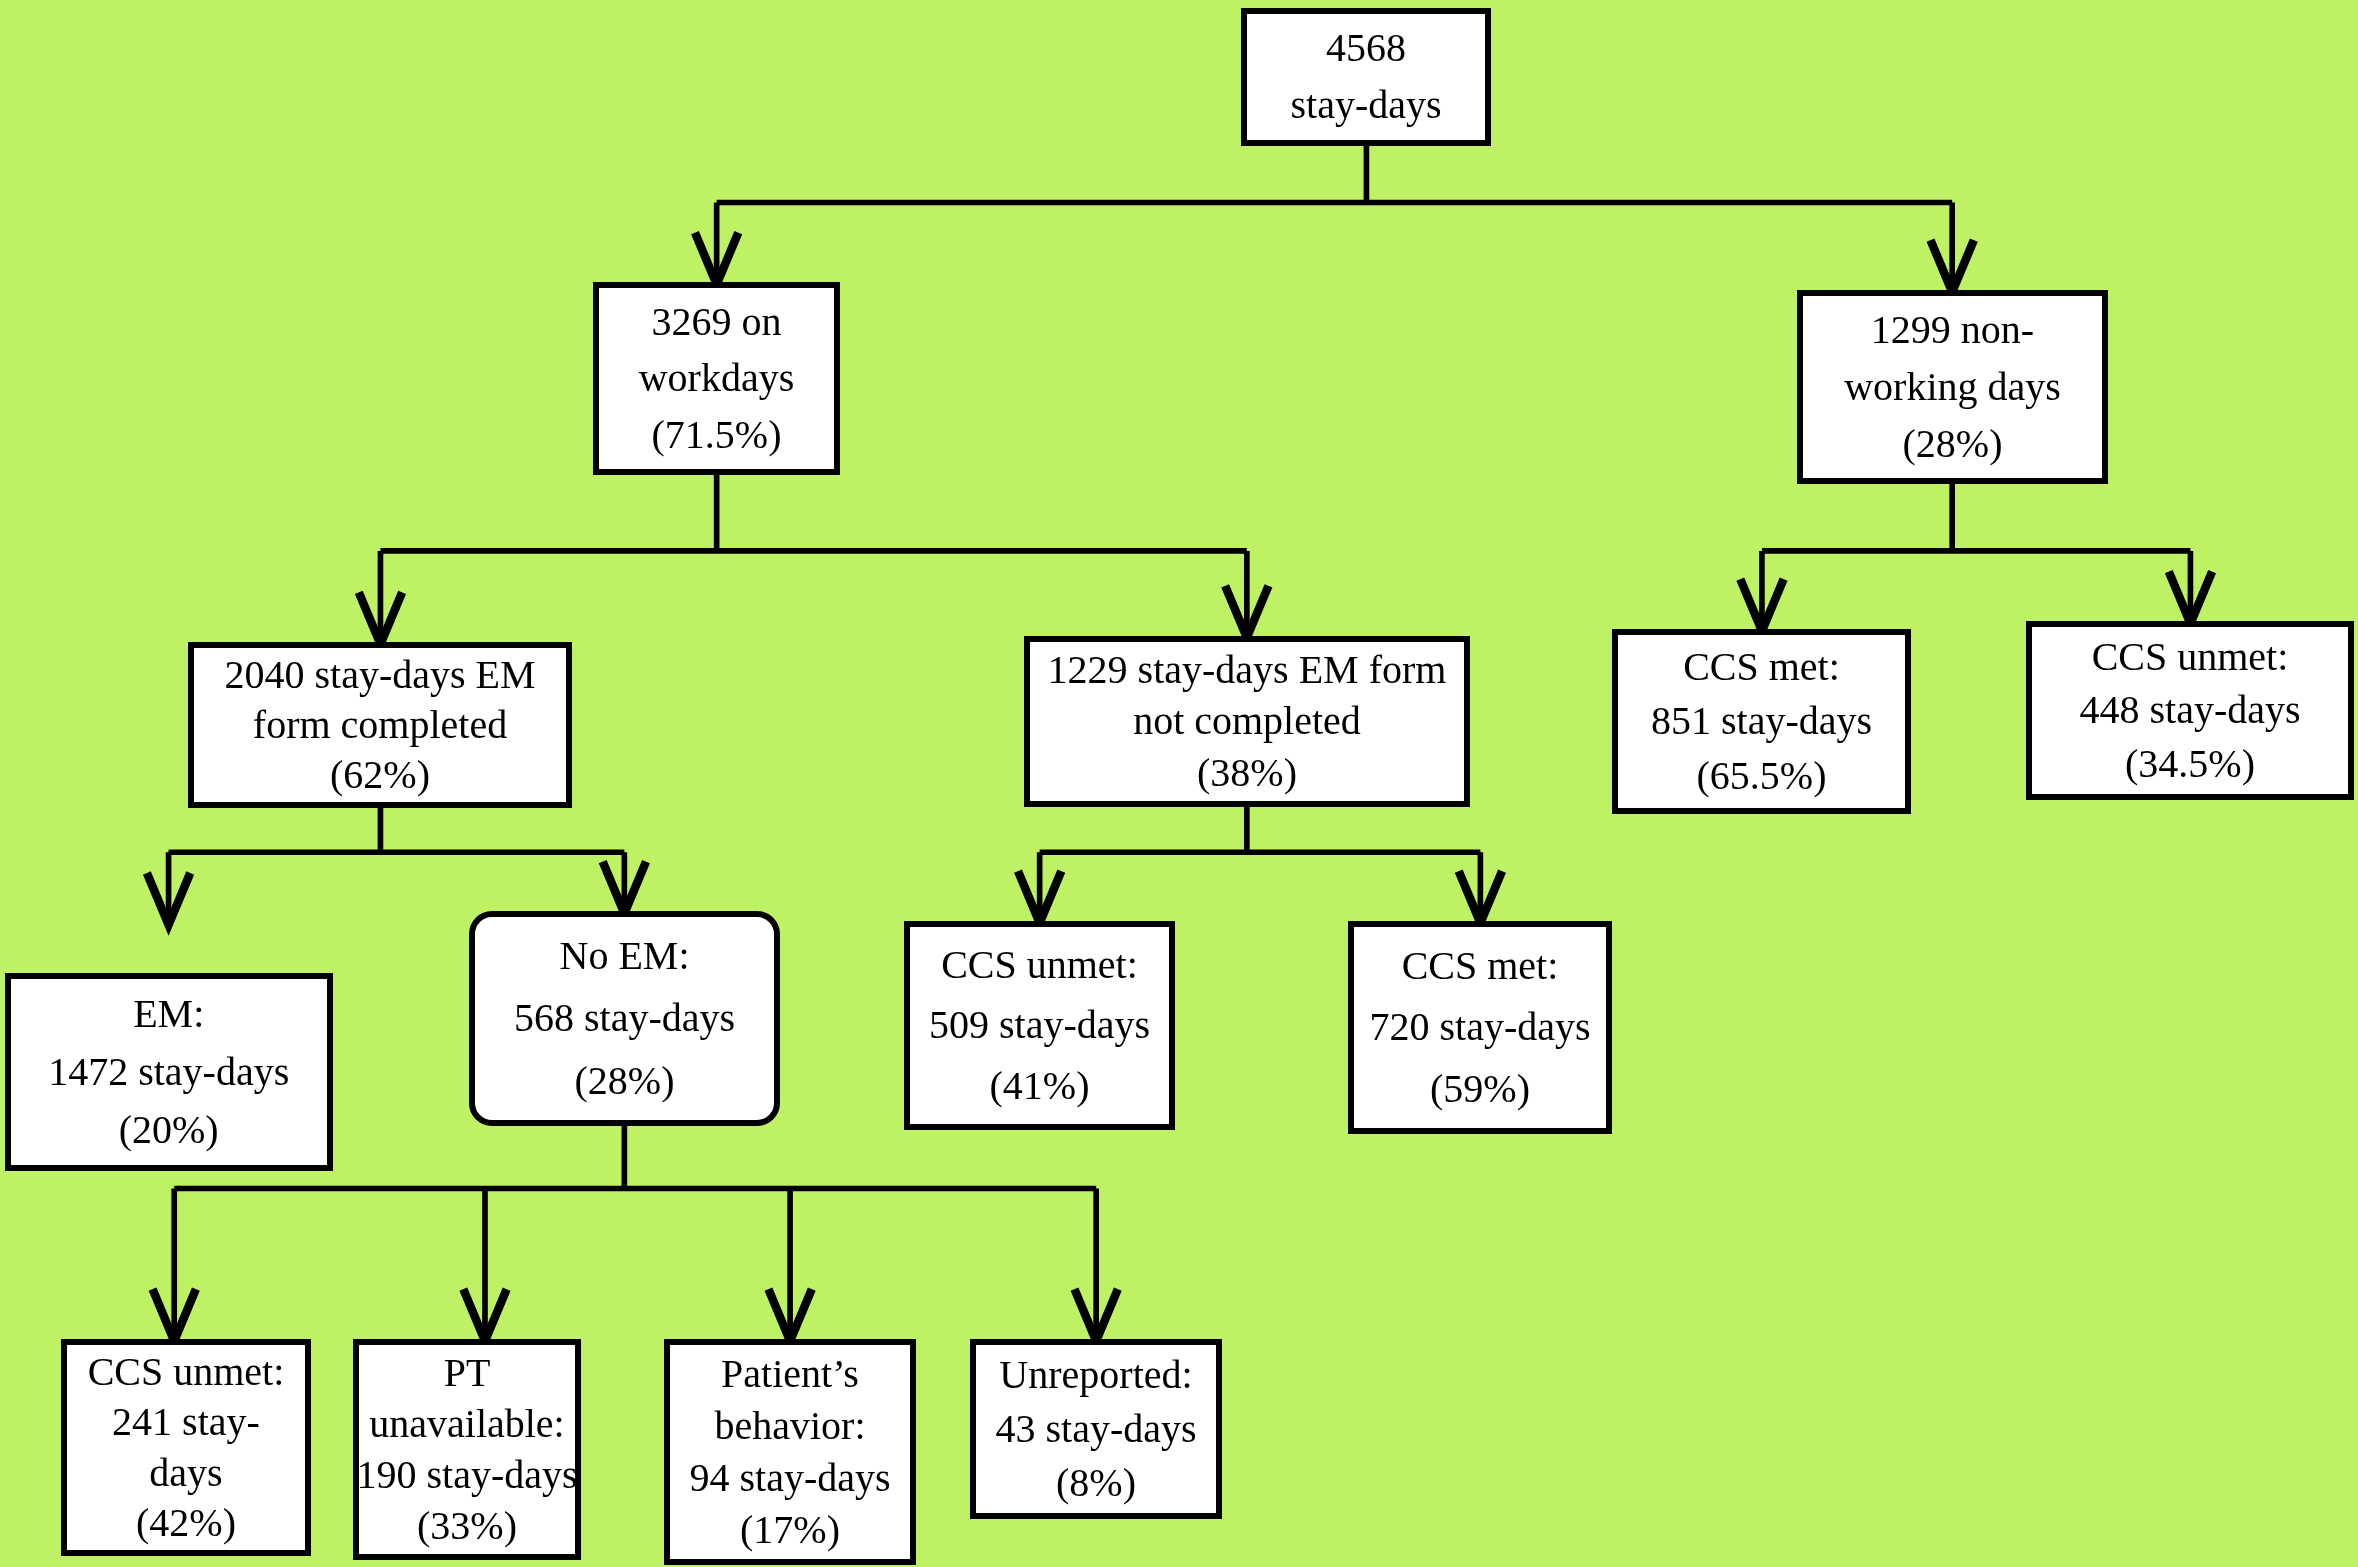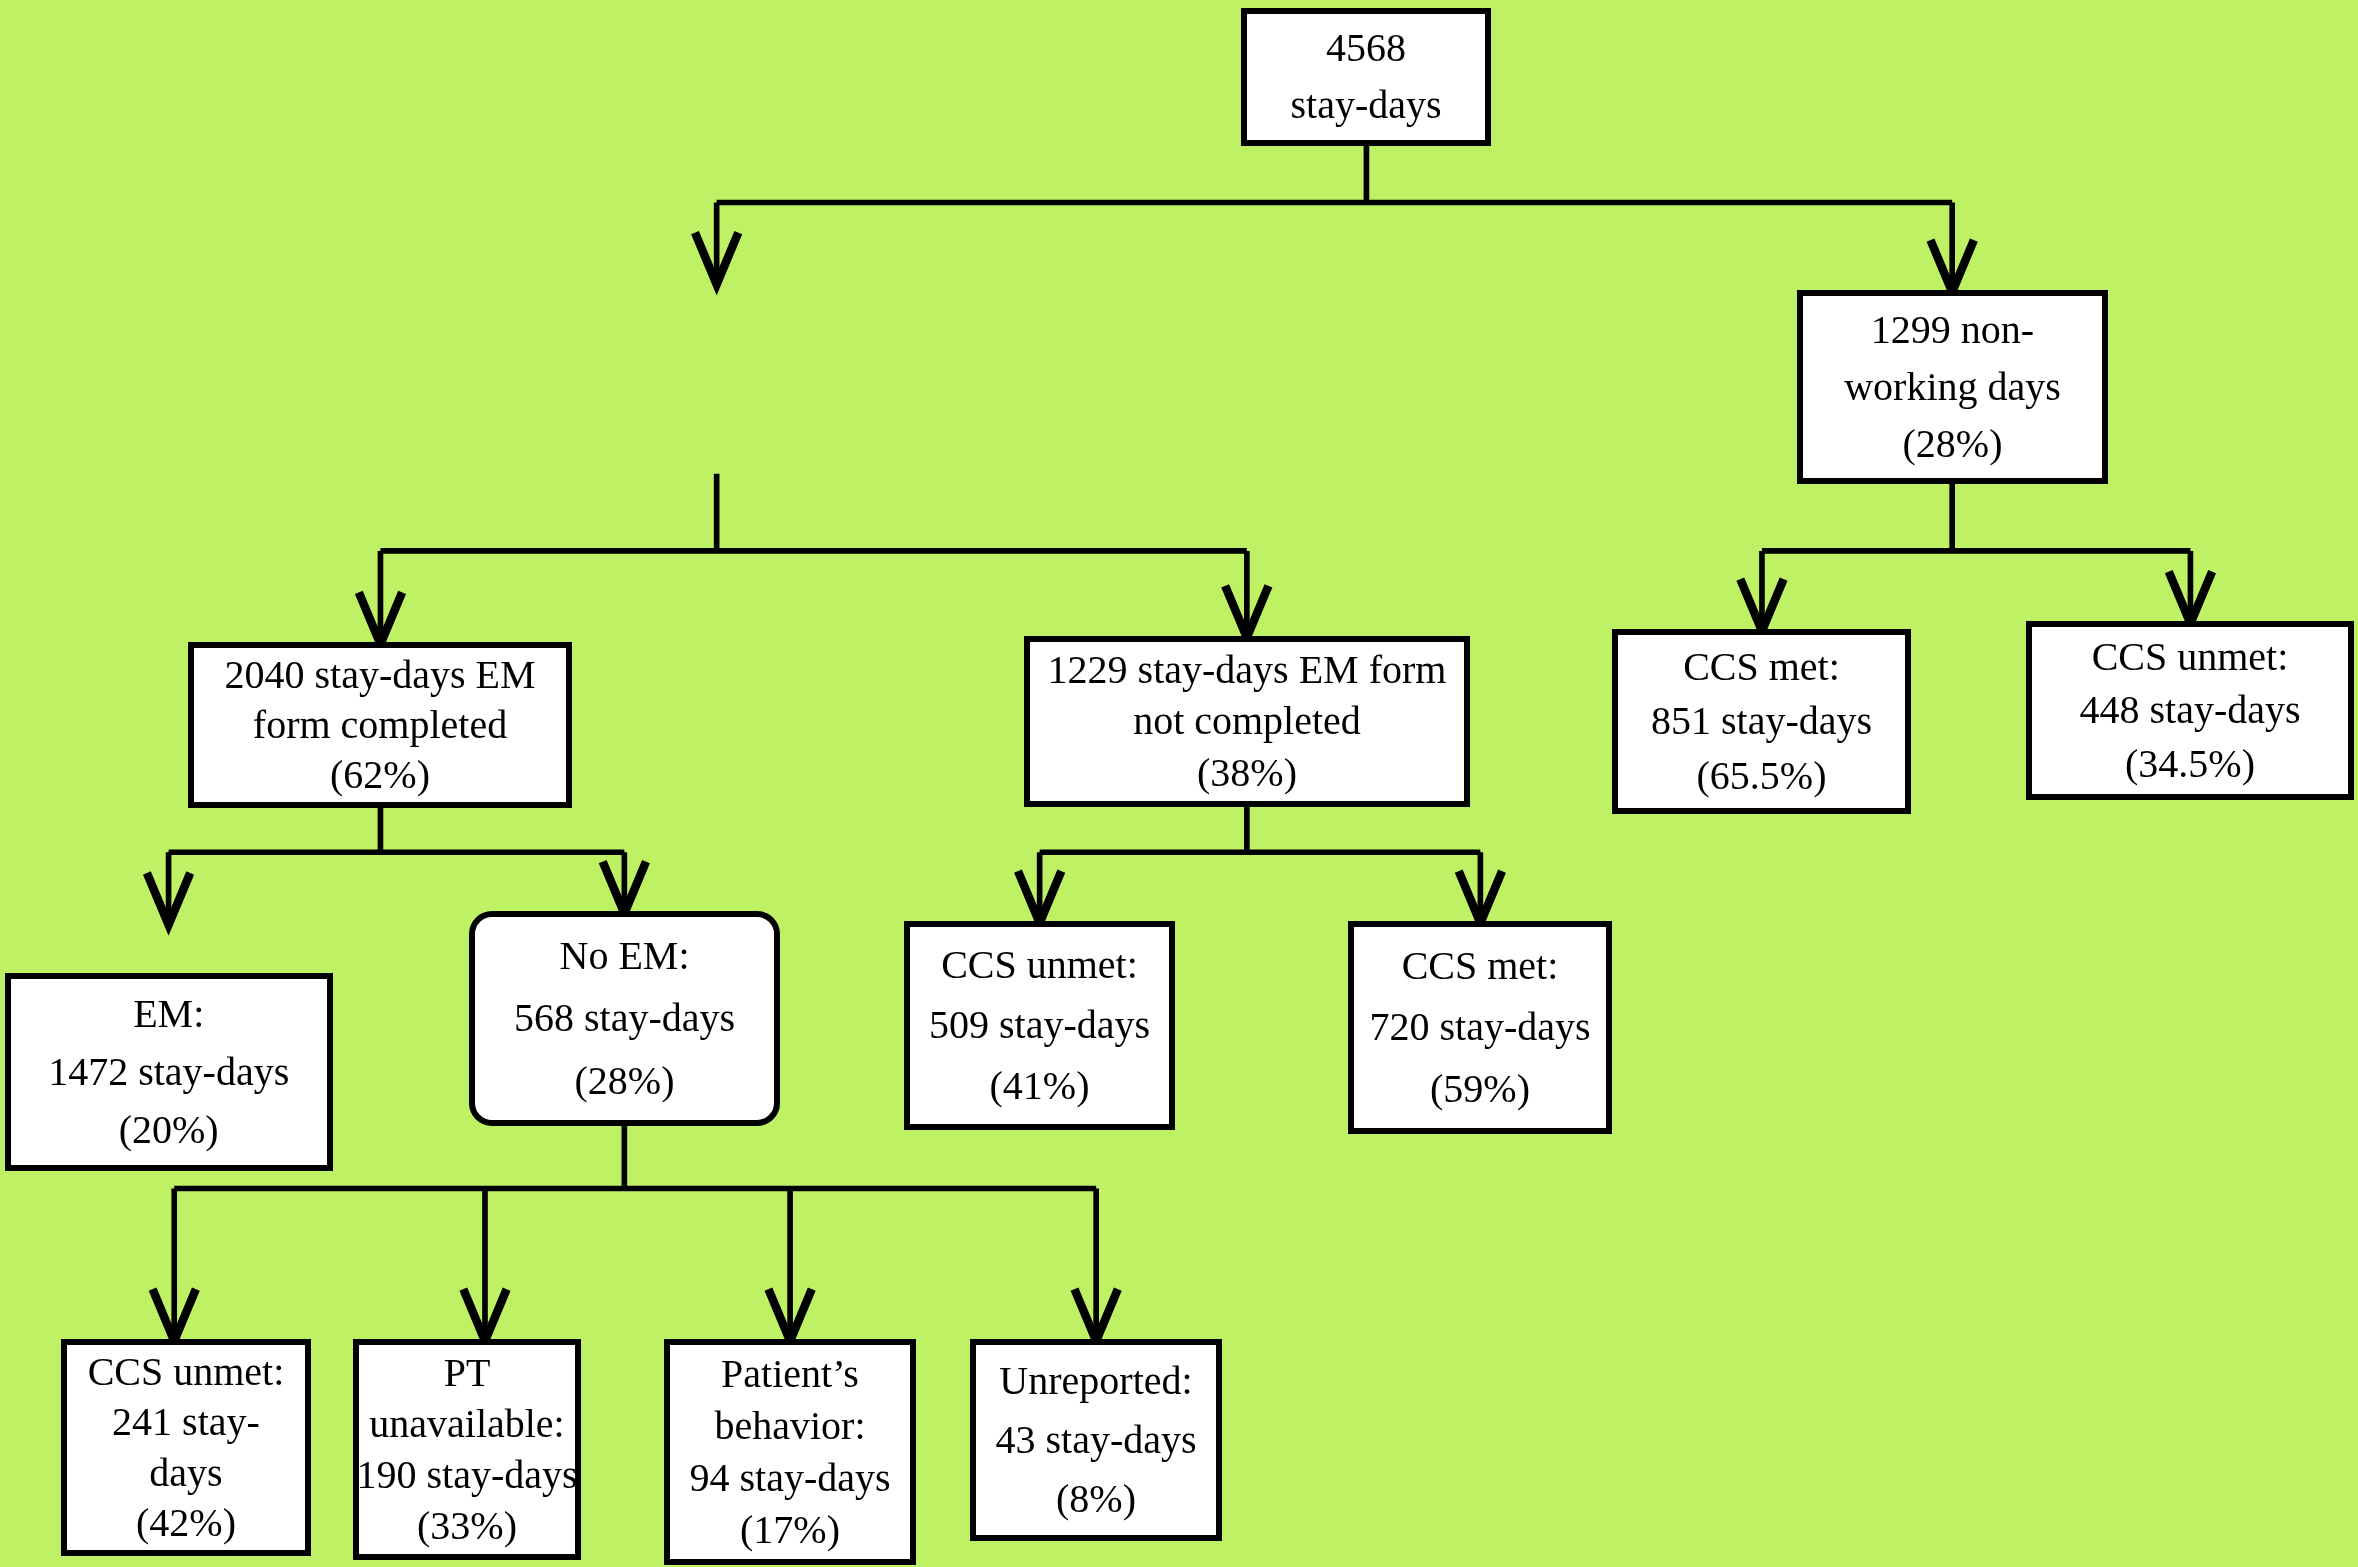--- a/index.html
+++ b/index.html
@@ -80,20 +80,25 @@
 
     <path class="edge-line" d="M663 1194 V1262 M185 1262 H1164 M185 1262 V1422 M515 1262 V1422 M839 1262 V1422 M1164 1262 V1422"></path>
     <path class="edge-arrow" d="M162 1369 L185 1424 L208 1369 M492 1369 L515 1424 L538 1369 M816 1369 L839 1424 L862 1369 M1141 1369 L1164 1424 L1187 1369"></path>
   </svg>
 
   <div class="box" style="left:1241px; top:7.5px; width:250px; height:138px;">
     <span class="ln">4568</span>
     <span class="ln">stay-days</span>
   </div>
 
+  <div class="box" style="left:593px; top:282px; width:247px; height:193px;">
+    <span class="ln">3269 on</span>
+    <span class="ln">workdays</span>
+    <span class="ln">(71.5%)</span>
+  </div>
 
   <div class="box" style="left:1797px; top:290px; width:311px; height:194px;">
     <span class="ln">1299 non-</span>
     <span class="ln">working days</span>
     <span class="ln">(28%)</span>
   </div>
 
   <div class="box" style="left:188px; top:642px; width:384px; height:166px;">
     <span class="ln">2040 stay-days EM</span>
     <span class="ln">form completed</span>
@@ -156,20 +161,20 @@
     <span class="ln">(33%)</span>
   </div>
 
   <div class="box" style="left:664px; top:1339px; width:252px; height:226px;text-align:center;">
     <span class="ln">Patient’s</span>
     <span class="ln">behavior:</span>
     <span class="ln">94 stay-days</span>
     <span class="ln">(17%)</span>
   </div>
 
-  <div class="box" style="left:970px; top:1339px; width:252px; height:202px;">
+  <div class="box" style="left:970px; top:1339px; width:252px; height:180px;">
     <span class="ln">Unreported:</span>
     <span class="ln">43 stay-days</span>
     <span class="ln">(8%)</span>
   </div>
 
 </div>
 
 
 </body></html>

